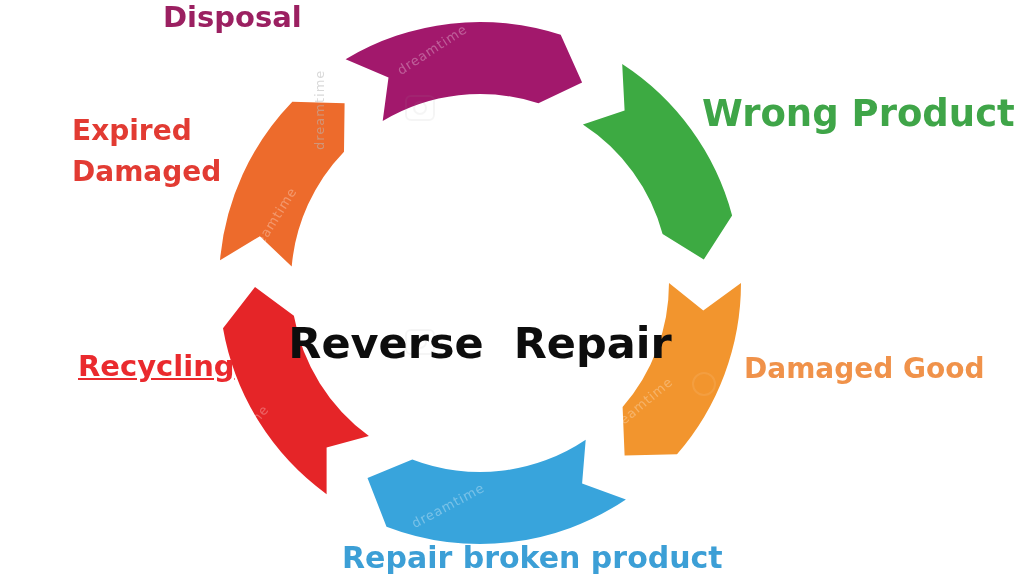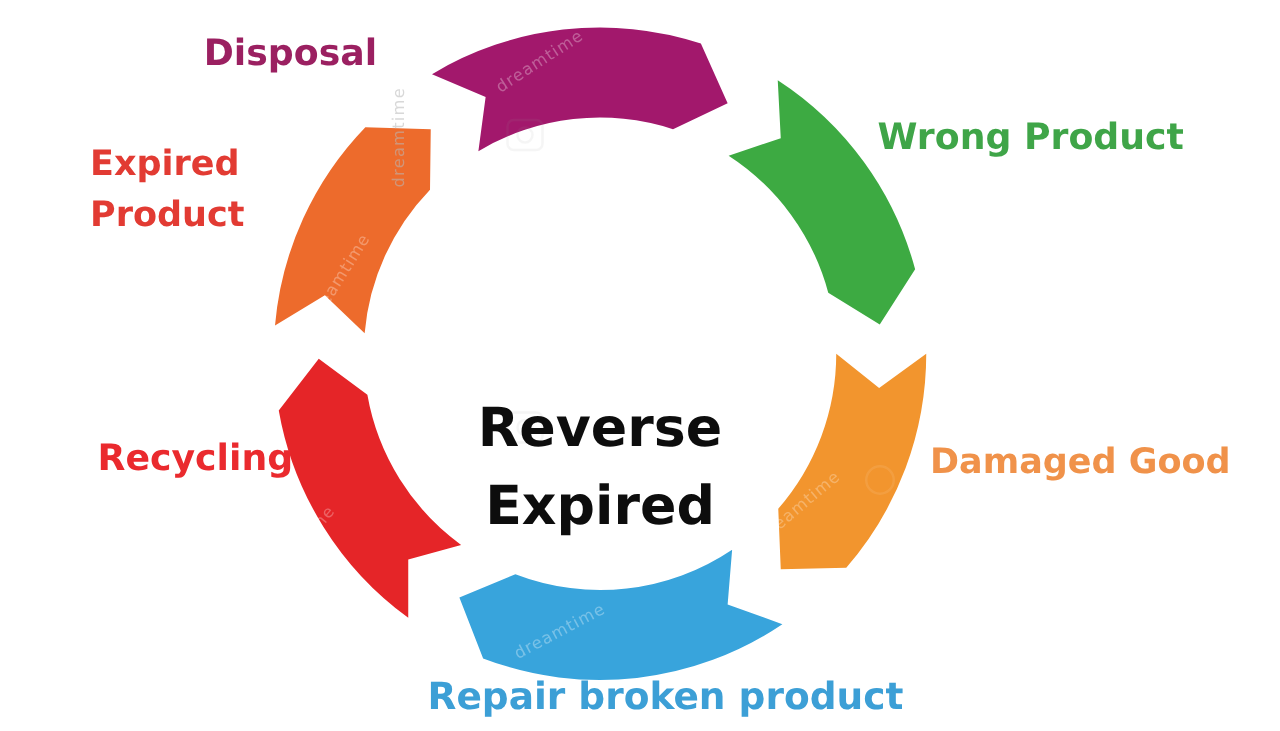--- a/index.html
+++ b/index.html
@@ -11,24 +11,24 @@
   .canvas{position:absolute;inset:0;width:1024px;height:585px;}
   svg.ring{position:absolute;left:0;top:0;width:1024px;height:585px;}
 
   .label{
     position:absolute;
     font-weight:bold;
     letter-spacing:0px;
     white-space:nowrap;
   }
   .lbl-disposal       {left:163px; top:0px;   font-size:29px;}
-  .lbl-wrong-product  {left:702px; top:92px;  font-size:29px;}
+  .lbl-wrong-product  {left:702px; top:92px;  font-size:37px;}
   .lbl-expired-product{left:72px;  top:110px; width:160px; text-align:left;
                        font-size:28px; line-height:41px; white-space:normal;}
-  .lbl-recycling      {left:78px;  top:349px; font-size:29px;}
+  .lbl-recycling      {left:78px;  top:349px; font-size:29px;text-decoration:underline;}
   .lbl-damaged-good   {left:744px; top:352px; font-size:28px;}
   .lbl-repair         {left:306px; top:540px; font-size:30px;margin-left:36px;}
 
   .center-title{
     position:absolute; left:278px; top:188px; width:404px;
     text-align:center; font-weight:bold; color:#0d0d0d;
     font-size:43px; line-height:62px;
     white-space:pre-wrap;
   }
   .center-title .t-line{display:block;}
@@ -61,37 +61,37 @@
 
     <g class="wm-logo-group" opacity="0.09">
       <rect x="406" y="96" width="28" height="24" rx="5" fill="none" stroke="#9a9a9a" stroke-width="2"></rect>
       <circle cx="420" cy="108" r="6" fill="none" stroke="#9a9a9a" stroke-width="2"></circle>
       <rect x="406" y="330" width="28" height="24" rx="5" fill="none" stroke="#9a9a9a" stroke-width="2"></rect>
       <circle cx="420" cy="342" r="6" fill="none" stroke="#9a9a9a" stroke-width="2"></circle>
       <circle cx="704" cy="384" r="11" fill="none" stroke="#ffffff" stroke-width="2" opacity="2"></circle>
     </g>
   </svg>
 
-  <div class="label lbl-disposal" style="color: rgb(155, 32, 97); margin-top: 25px;">Disposal</div>
+  <div class="label lbl-disposal" style="color: rgb(155, 32, 97);">Disposal</div>
 
   <div class="label lbl-wrong-product" style="color: rgb(63, 165, 72);">Wrong Product</div>
 
   <div class="label lbl-expired-product" style="color: rgb(226, 59, 51);">
     <span>Expired</span><br>
-    <span>Product</span>
+    <span>Damaged</span>
   </div>
 
   <div class="label lbl-recycling" style="color: rgb(234, 42, 46);">Recycling</div>
 
   <div class="label lbl-damaged-good" style="color: rgb(240, 146, 74);">Damaged Good</div>
 
   <div class="label lbl-repair" style="color: rgb(60, 159, 214);">Repair broken product</div>
 
   <div class="center-title" style="color: rgb(13, 13, 13);">
-    <span class="t-line">Reverse  Expired</span>
+    <span class="t-line">Reverse  Repair</span>
     
   </div>
 
   <span class="wm wm-left">dreamtime</span>
   <span class="wm wm-purple">dreamtime</span>
   <span class="wm wm-orangeL">dreamtime</span>
   <span class="wm wm-red">dreamtime</span>
   <span class="wm wm-blue">dreamtime</span>
   <span class="wm wm-orangeR">dreamtime</span>
 </div>

